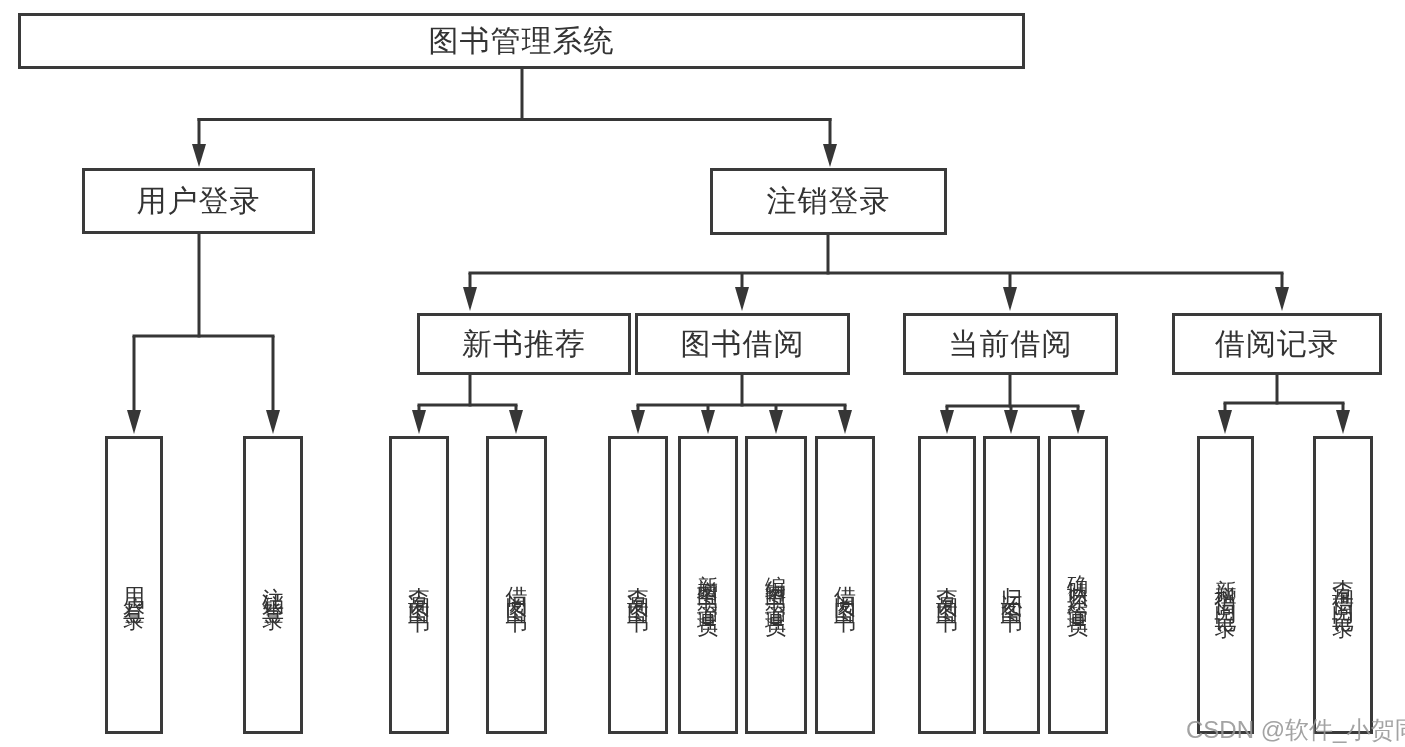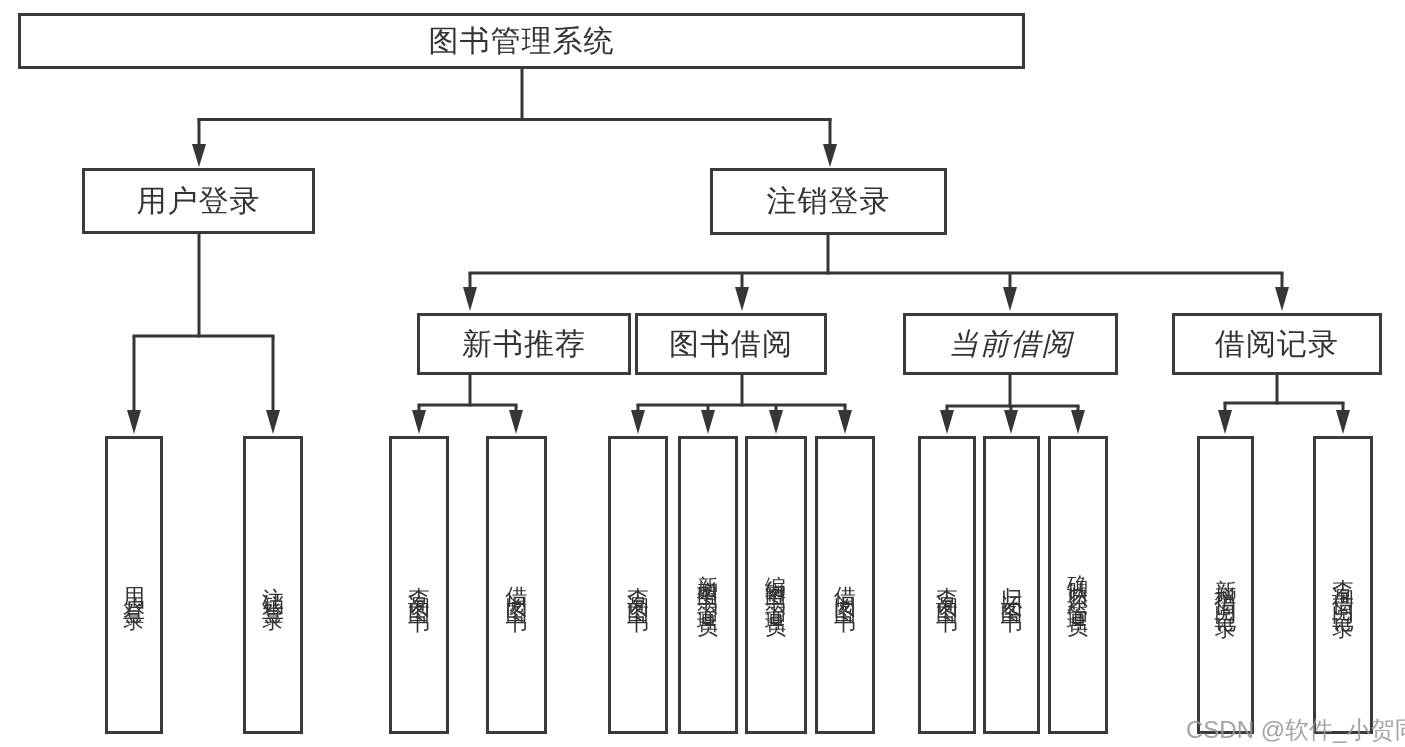--- a/index.html
+++ b/index.html
@@ -156,24 +156,24 @@
   <div class="box" style="left:82px; top:168px; width:233px; height:66px;">
     <span class="hlabel">用户登录</span>
   </div>
   <div class="box" style="left:710px; top:168px; width:237px; height:67px;">
     <span class="hlabel">注销登录</span>
   </div>
 
   <div class="box" style="left:374px; top:313px; width:214px; height:62px;margin-left:43px;">
     <span class="hlabel">新书推荐</span>
   </div>
-  <div class="box" style="left:635px; top:313px; width:192px; height:62px;">
+  <div class="box" style="left:635px; top:313px; width:215px; height:62px;">
     <span class="hlabel">图书借阅</span>
   </div>
-  <div class="box" style="left:903px; top:313px; width:215px; height:62px;font-style:italic;">
+  <div class="box" style="left:903px; top:313px; width:215px; height:62px;">
     <span class="hlabel">当前借阅</span>
   </div>
   <div class="box" style="left:1172px; top:313px; width:210px; height:62px;">
     <span class="hlabel">借阅记录</span>
   </div>
 
   <div class="box" style="left:105px; top:436px; width:58px; height:298px;">
     <span class="vtext">用户登录</span>
   </div>
   <div class="box" style="left:243px; top:436px; width:60px; height:298px;">

